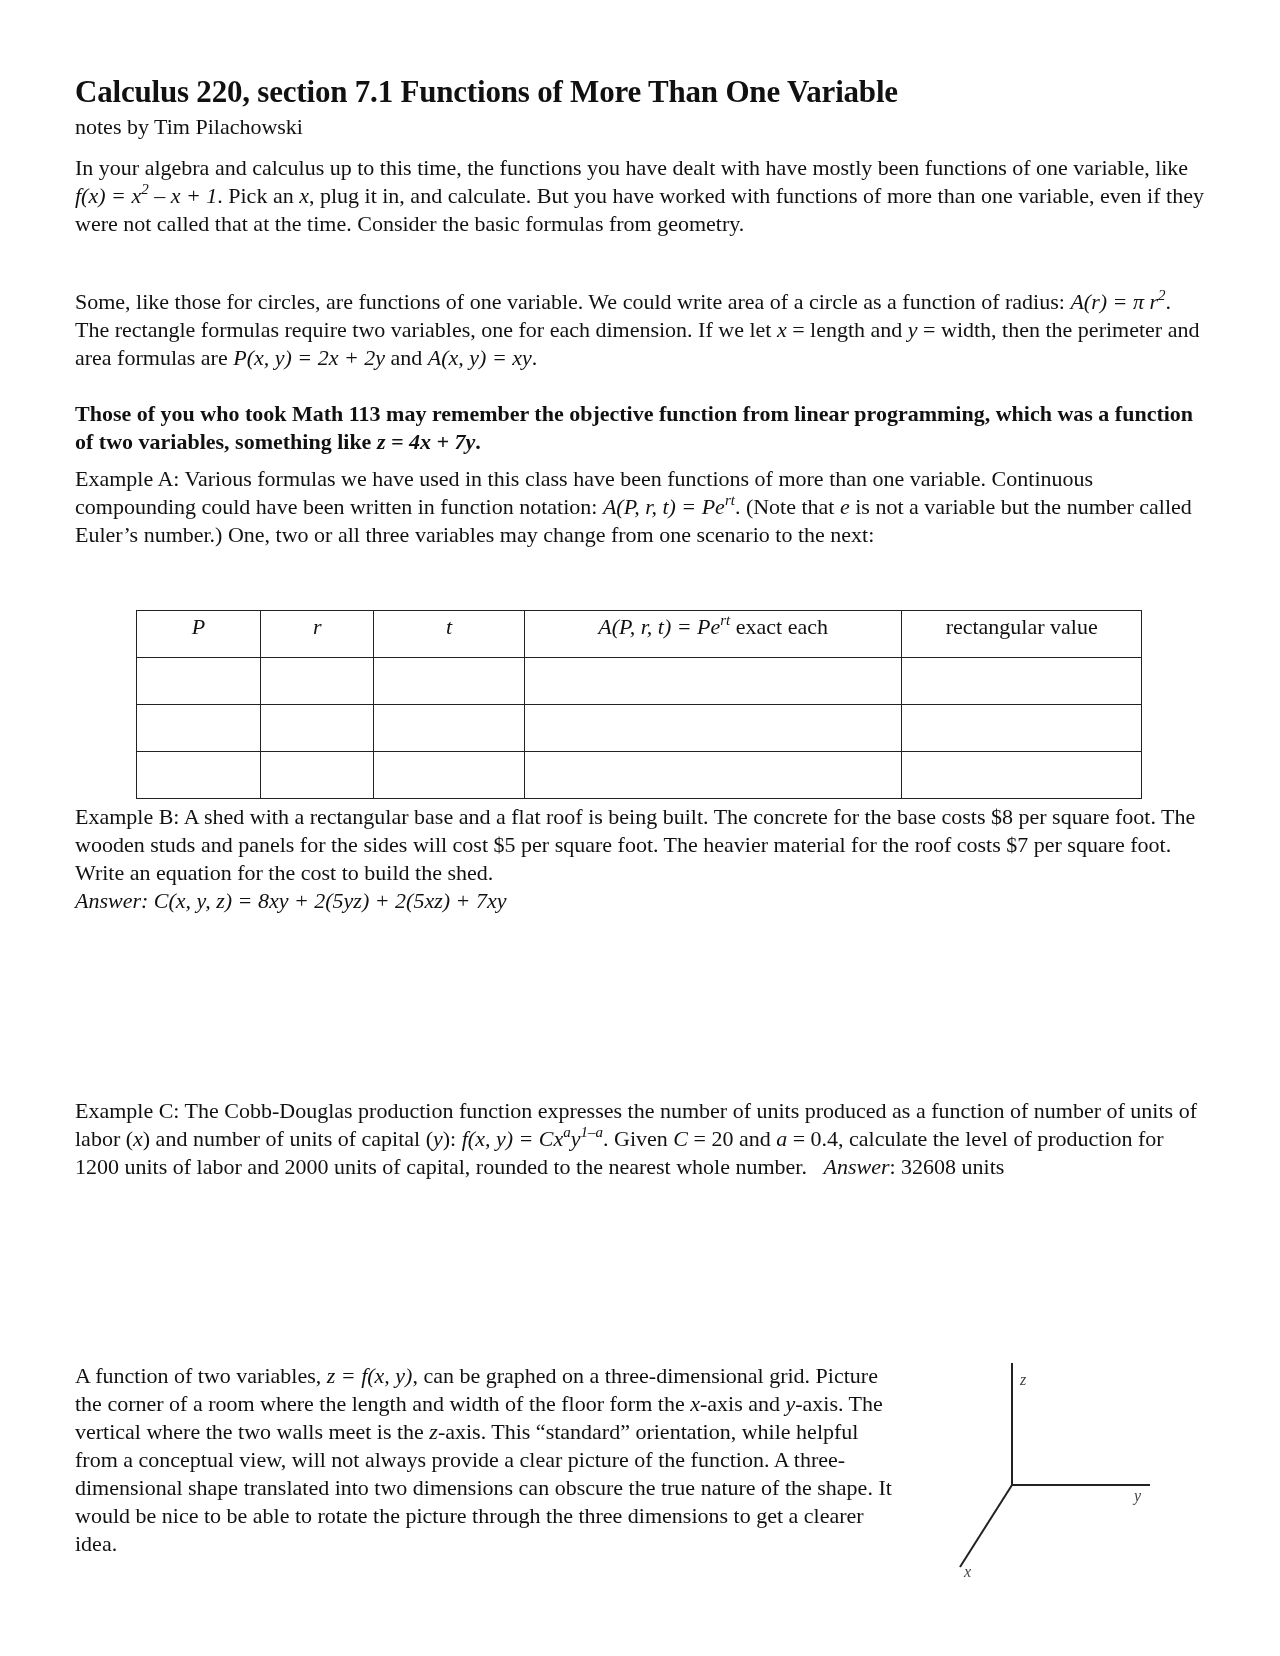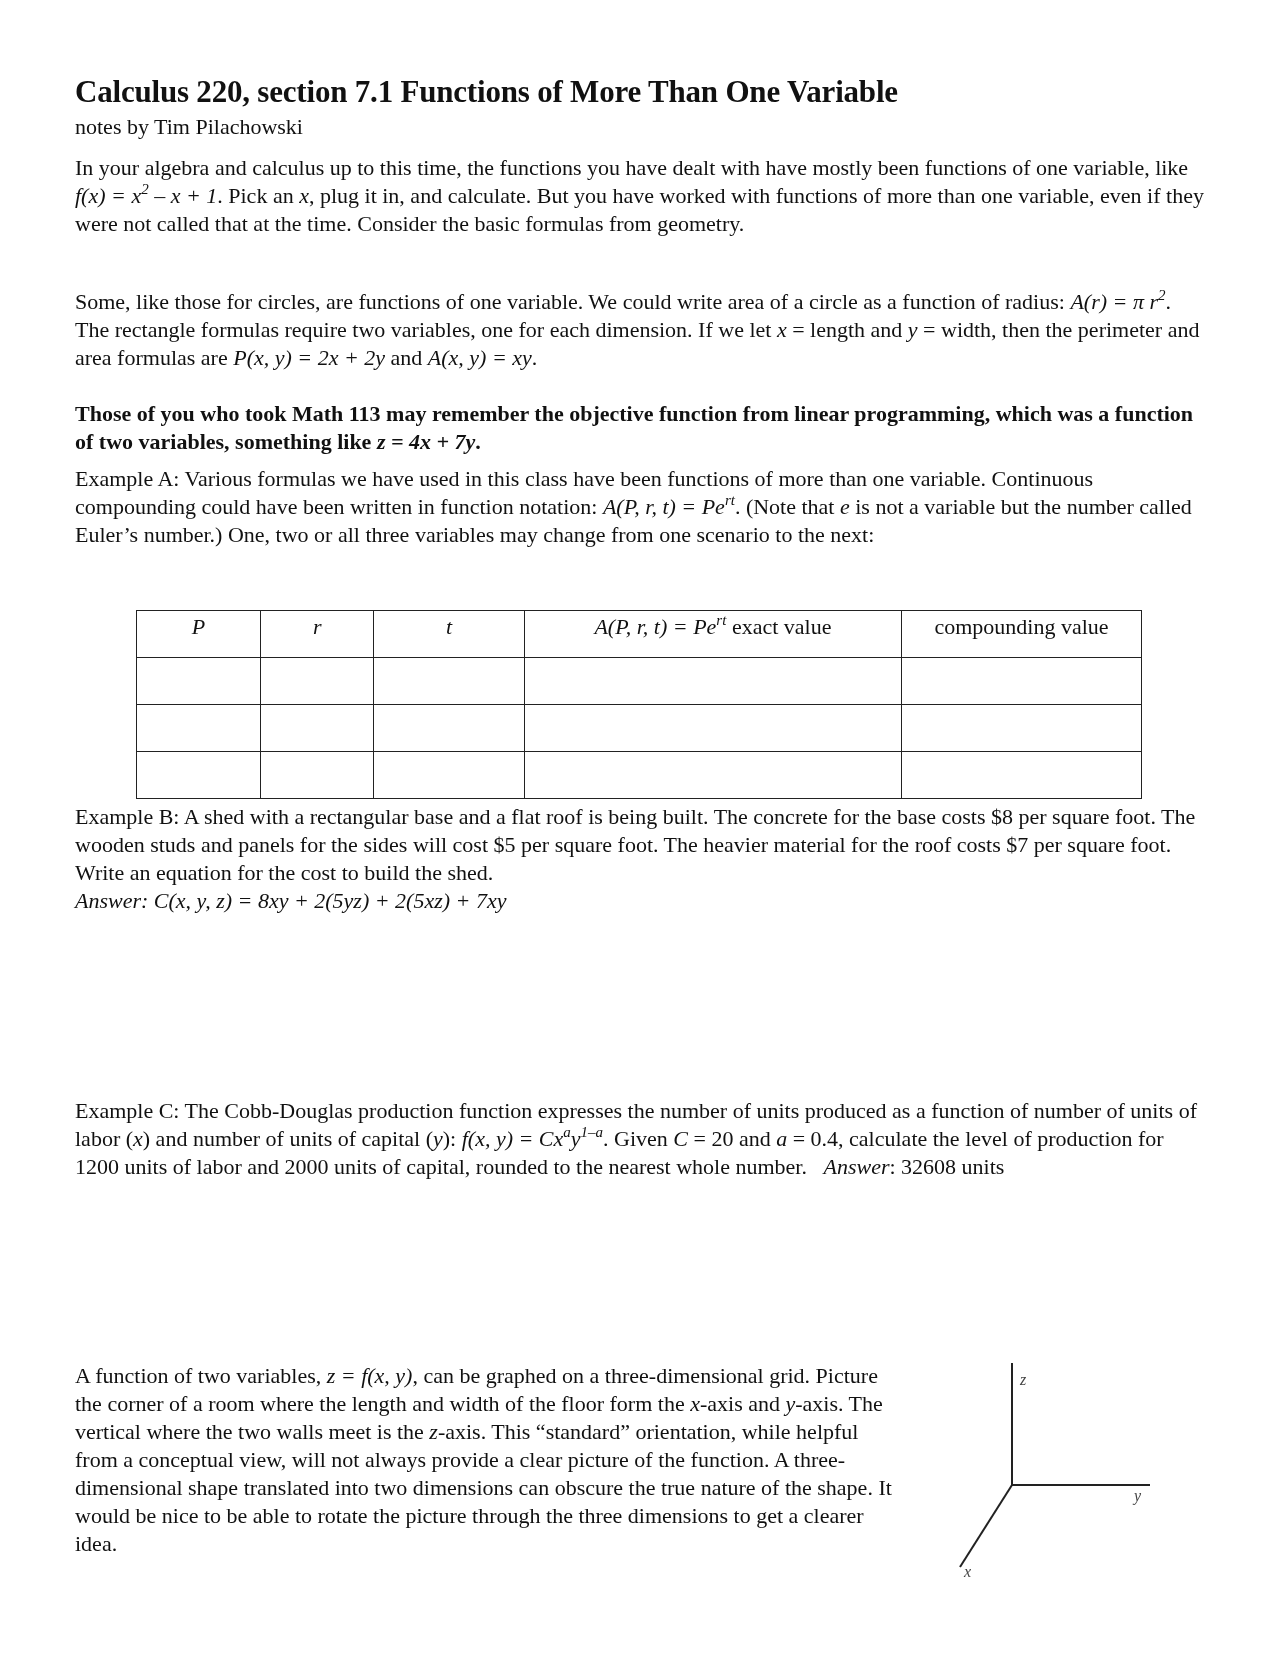--- a/index.html
+++ b/index.html
@@ -30,22 +30,22 @@
 <div class="para" style="top:400px;font-weight:bold;"><span>Those of you who took Math 113 may remember the objective function from linear programming, which was a function of two variables, something like </span><span class="math">z = 4x + 7y</span><span>.</span></div>
 
 <div class="para" style="top:465px;"><span>Example A: Various formulas we have used in this class have been functions of more than one variable. Continuous compounding could have been written in function notation: </span><span class="math"><span>A(P, r, t) = Pe</span><sup>rt</sup></span><span>. (Note that </span><span class="math">e</span><span> is not a variable but the number called Euler’s number.) One, two or all three variables may change from one scenario to the next:</span></div>
 
 <table class="work">
   <tbody>
       <tr>
     <th class="c1 cP">P</th>
     <th class="c2 cr">r</th>
     <th class="c3 ct">t</th>
-    <th class="c4"><span class="math">A(P, r, t) = Pe</span><sup class="math">rt</sup><span> exact value</span></th>
-    <th class="c5">compounding value</th>
+    <th class="c4"><span class="math">A(P, r, t) = Pe</span><sup class="math">rt</sup><span> exact each</span></th>
+    <th class="c5">rectangular value</th>
   </tr>
   <tr>
     <td></td>
     <td></td>
     <td></td>
     <td></td>
     <td></td>
   </tr>
   <tr>
     <td></td>

